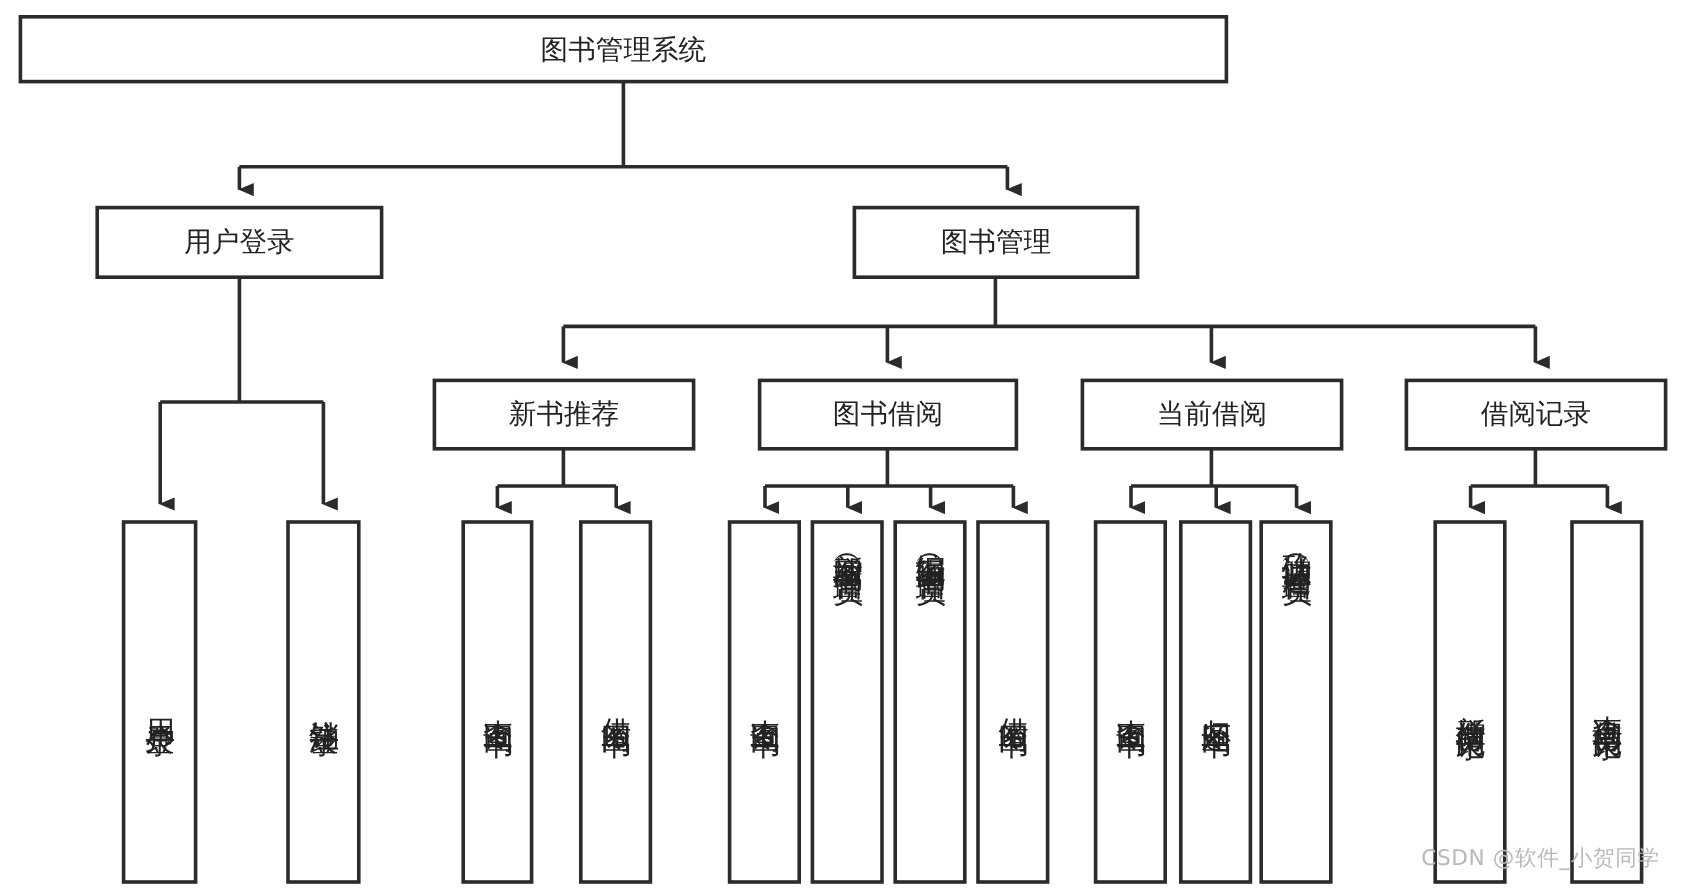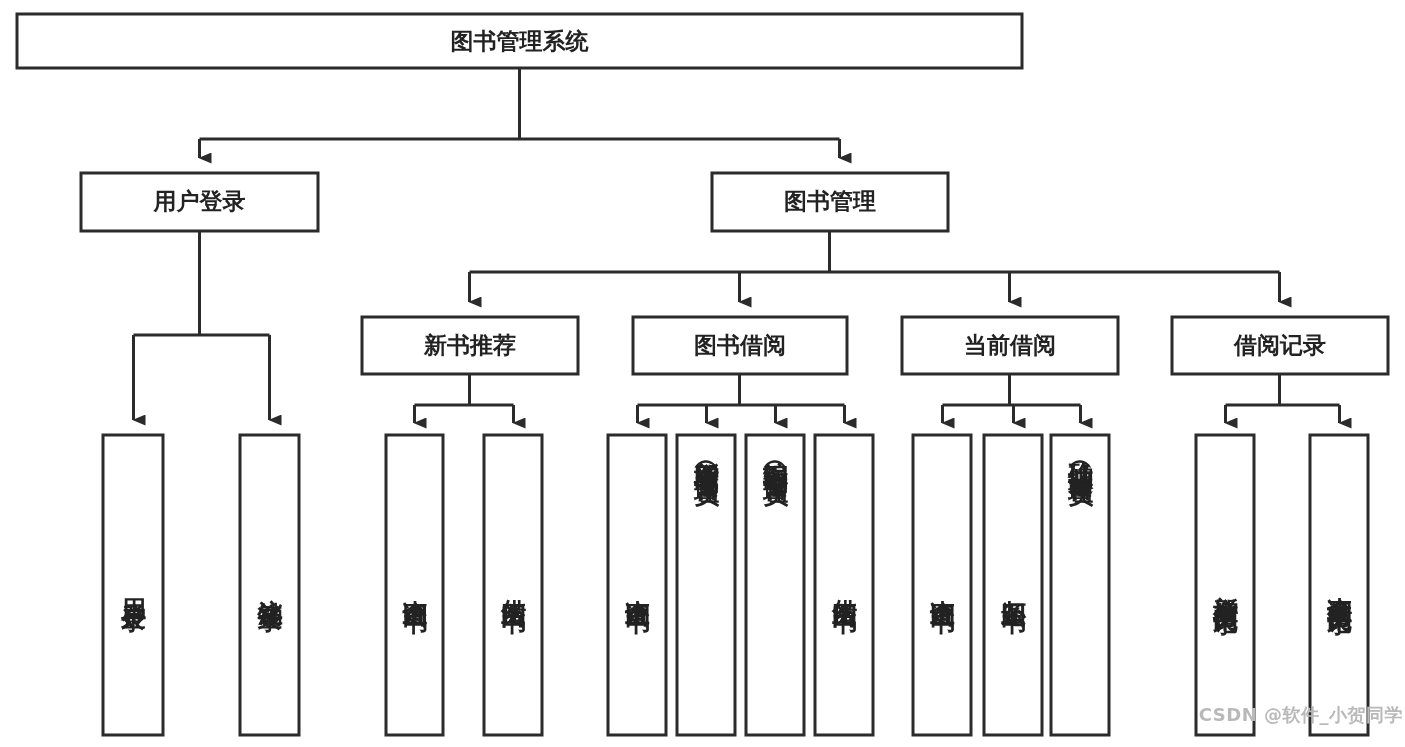--- a/index.html
+++ b/index.html
@@ -1,17 +1,17 @@
 <!DOCTYPE html>
 <html><head>
 <meta charset="utf-8">
 <style>
   html,body{margin:0;padding:0;background:#ffffff;}
   body{width:1405px;height:747px;overflow:hidden;font-family:"DejaVu Sans","Liberation Sans",sans-serif;}
-  #diagram-root{position:relative;width:1405px;height:731px;background:#ffffff;font-weight:bold;}
+  #diagram-root{position:relative;width:1405px;height:731px;background:#ffffff;}
   svg#flow{position:absolute;left:0;top:0;width:1405px;height:747px;display:block;}
   .node-rect{fill:#ffffff;stroke:#2b2b2b;stroke-width:3;}
   .conn{stroke:#2b2b2b;stroke-width:3;fill:none;stroke-linecap:butt;}
   .arrow-head{fill:#2b2b2b;stroke:none;}
   .node-label-h{
     font-family:"DejaVu Sans","Liberation Sans",sans-serif;
     font-size:23px;fill:#222222;text-anchor:middle;dominant-baseline:middle;
   }
   .node-label-root{
     font-family:"DejaVu Sans","Liberation Sans",sans-serif;
@@ -28,21 +28,21 @@
     font-family:"DejaVu Sans","Liberation Sans",sans-serif;
     font-size:25px;
     line-height:1.05;
     letter-spacing:3px;
     color:#222222;
     white-space:nowrap;
     text-align:center;
   }
   #watermark{
     position:absolute;
-    right:2px;bottom:4px;
+    right:22px;bottom:4px;
     font-family:"DejaVu Sans","Liberation Sans",sans-serif;
     font-size:18px;
     color:#b9b9b9;
     letter-spacing:0.5px;
     white-space:nowrap;
     pointer-events:none;
   }
 </style>
 </head>
 <body>

